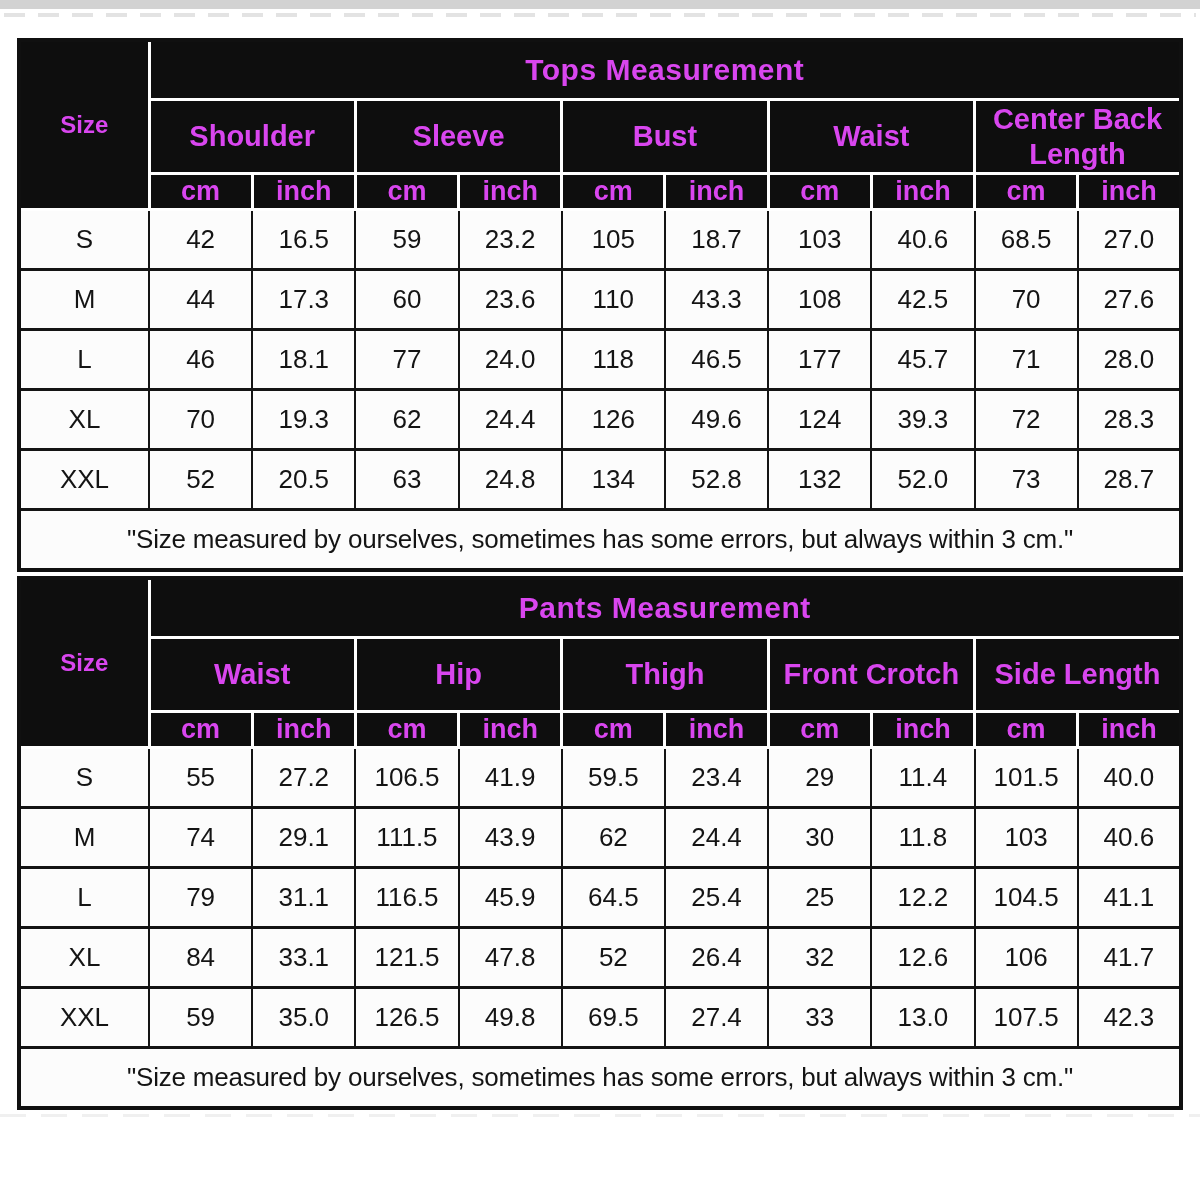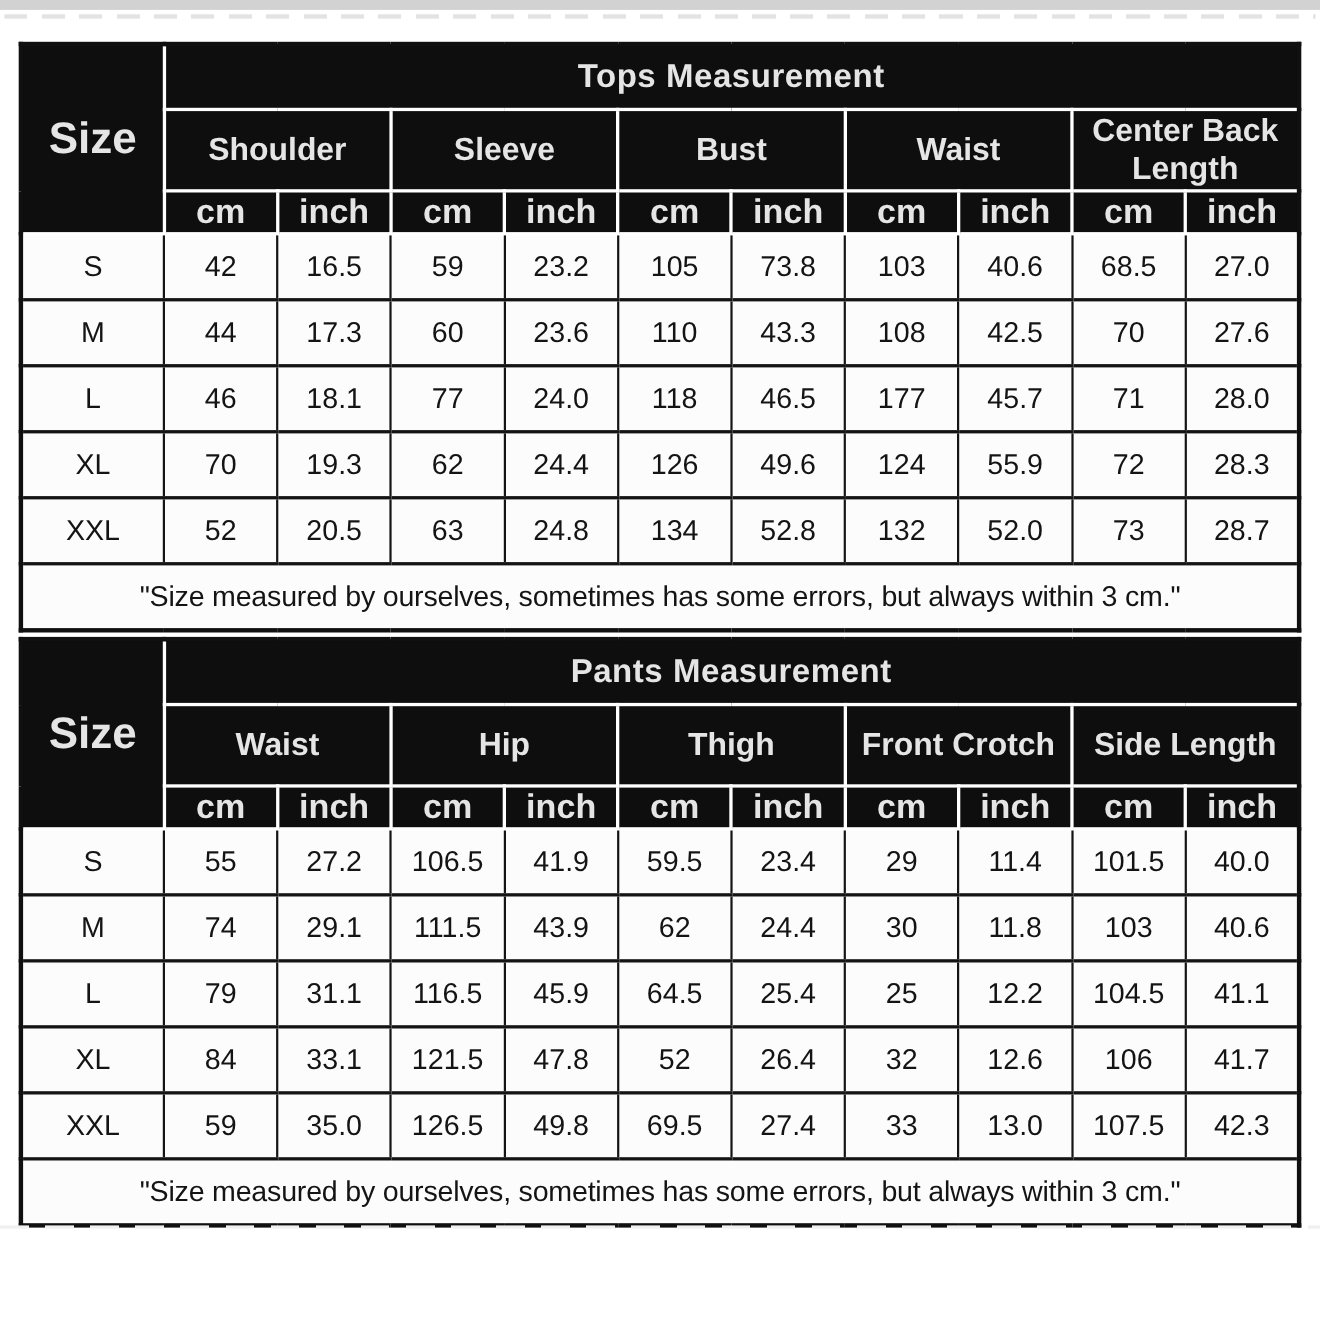--- a/index.html
+++ b/index.html
@@ -21,27 +21,27 @@
   section.table-wrap{margin:0;padding:0;}
   section.table-wrap + section.table-wrap{margin-top:4px;}
 
   table.size-table{
     border-collapse:collapse;table-layout:fixed;width:1166px;
     border:4px solid #101010;
   }
   table.size-table col.col-size{width:130px;}
 
   table.size-table th{
-    background:#0e0e0e;color:#e5e5e5;font-weight:bold;
+    background:#0e0e0e;color:#d946ef;font-weight:bold;
     border:3px solid #ffffff;padding:0;text-align:center;vertical-align:middle;
   }
   th.table-title{height:56px;font-size:30px;letter-spacing:0.5px;}
-  th.size-corner{font-size:40px;border-bottom:3px solid #141414;}
+  th.size-corner{font-size:24px;border-bottom:3px solid #141414;}
   th.group-h{height:71px;font-size:29px;line-height:1.2;padding:0 6px;}
-  th.unit-h{height:33px;font-size:31px;border-bottom:3px solid #141414;}
+  th.unit-h{height:33px;font-size:27px;border-bottom:3px solid #141414;}
 
   table.size-table td{
     background:#fcfcfc;color:#141414;text-align:center;vertical-align:middle;
     border:2px solid #141414;border-top-width:3px;border-bottom-width:3px;
     height:57px;font-size:26px;padding:0;
   }
   td.row-label{font-size:26px;}
   td.note-cell{height:34px;font-size:24px;letter-spacing:-0.2px;}
 </style>
 </head>
@@ -92,21 +92,21 @@
           </tr>
         </thead>
         <tbody>
           <tr>
             <td class="row-label">S</td>
             <td>42</td>
             <td>16.5</td>
             <td>59</td>
             <td>23.2</td>
             <td>105</td>
-            <td>73.8</td>
+            <td>18.7</td>
             <td>103</td>
             <td>40.6</td>
             <td>68.5</td>
             <td>27.0</td>
           </tr>
           <tr>
             <td class="row-label">M</td>
             <td>44</td>
             <td>17.3</td>
             <td>60</td>
@@ -133,21 +133,21 @@
           </tr>
           <tr>
             <td class="row-label">XL</td>
             <td>70</td>
             <td>19.3</td>
             <td>62</td>
             <td>24.4</td>
             <td>126</td>
             <td>49.6</td>
             <td>124</td>
-            <td>55.9</td>
+            <td>39.3</td>
             <td>72</td>
             <td>28.3</td>
           </tr>
           <tr>
             <td class="row-label">XXL</td>
             <td>52</td>
             <td>20.5</td>
             <td>63</td>
             <td>24.8</td>
             <td>134</td>

